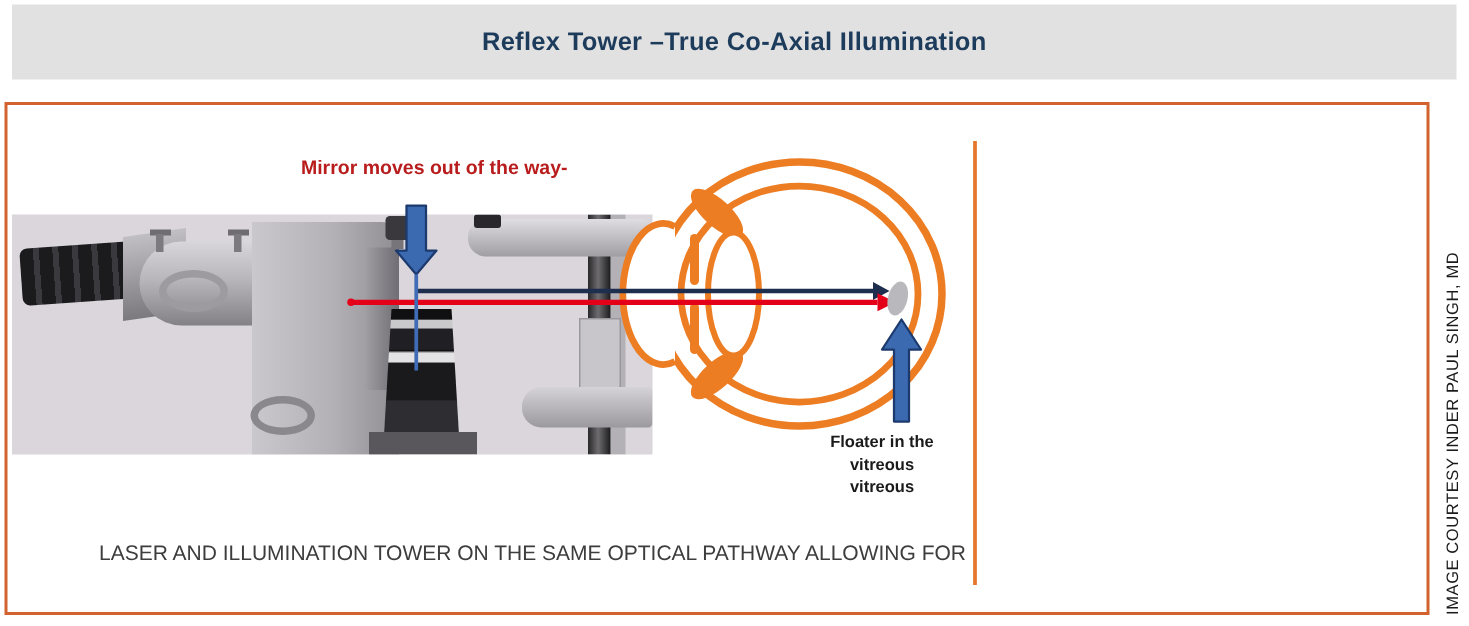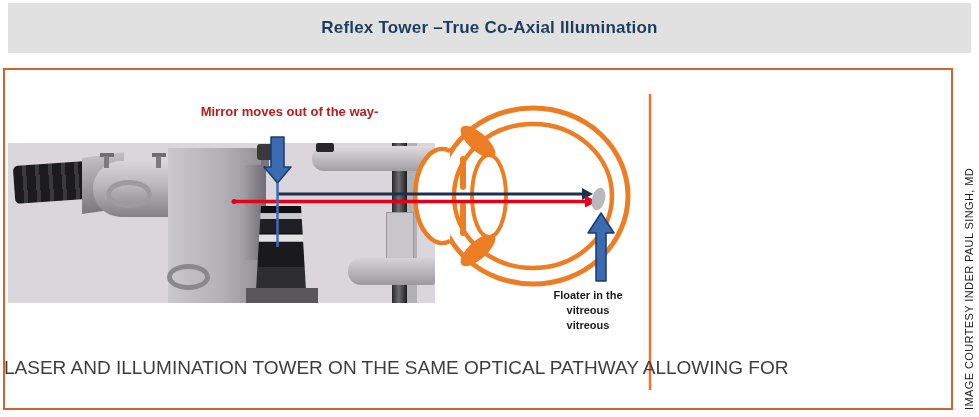--- a/index.html
+++ b/index.html
@@ -84,21 +84,21 @@
     position:absolute; left:182px; top:104px; width:215px; text-align:center;
     font-size:13px; font-weight:bold; color:#b91c1c; z-index:6;
   }
   .floater-label {
     position:absolute; left:536px; top:288px; width:104px; text-align:center;
     font-size:11px; font-weight:bold; color:#1a1a1a; line-height:15px; z-index:6;
   }
   .floater-label span { display:block; }
   .caption {
     position:absolute; left:4px; top:358px; width:640px; text-align:right;
-    font-size:19px; color:#3d3d3d; line-height:20px; z-index:6;
+    font-size:14px; color:#3d3d3d; line-height:20px; z-index:6;
   }
   .caption span { display:block; white-space:nowrap; }
   .credit {
     position:absolute; right:4px; top:126px; height:284px;
     writing-mode:vertical-rl; transform:rotate(180deg);
     font-size:11px; letter-spacing:.4px; color:#1b1b1b; z-index:6;
   }
 </style>
 </head>
 <body>

